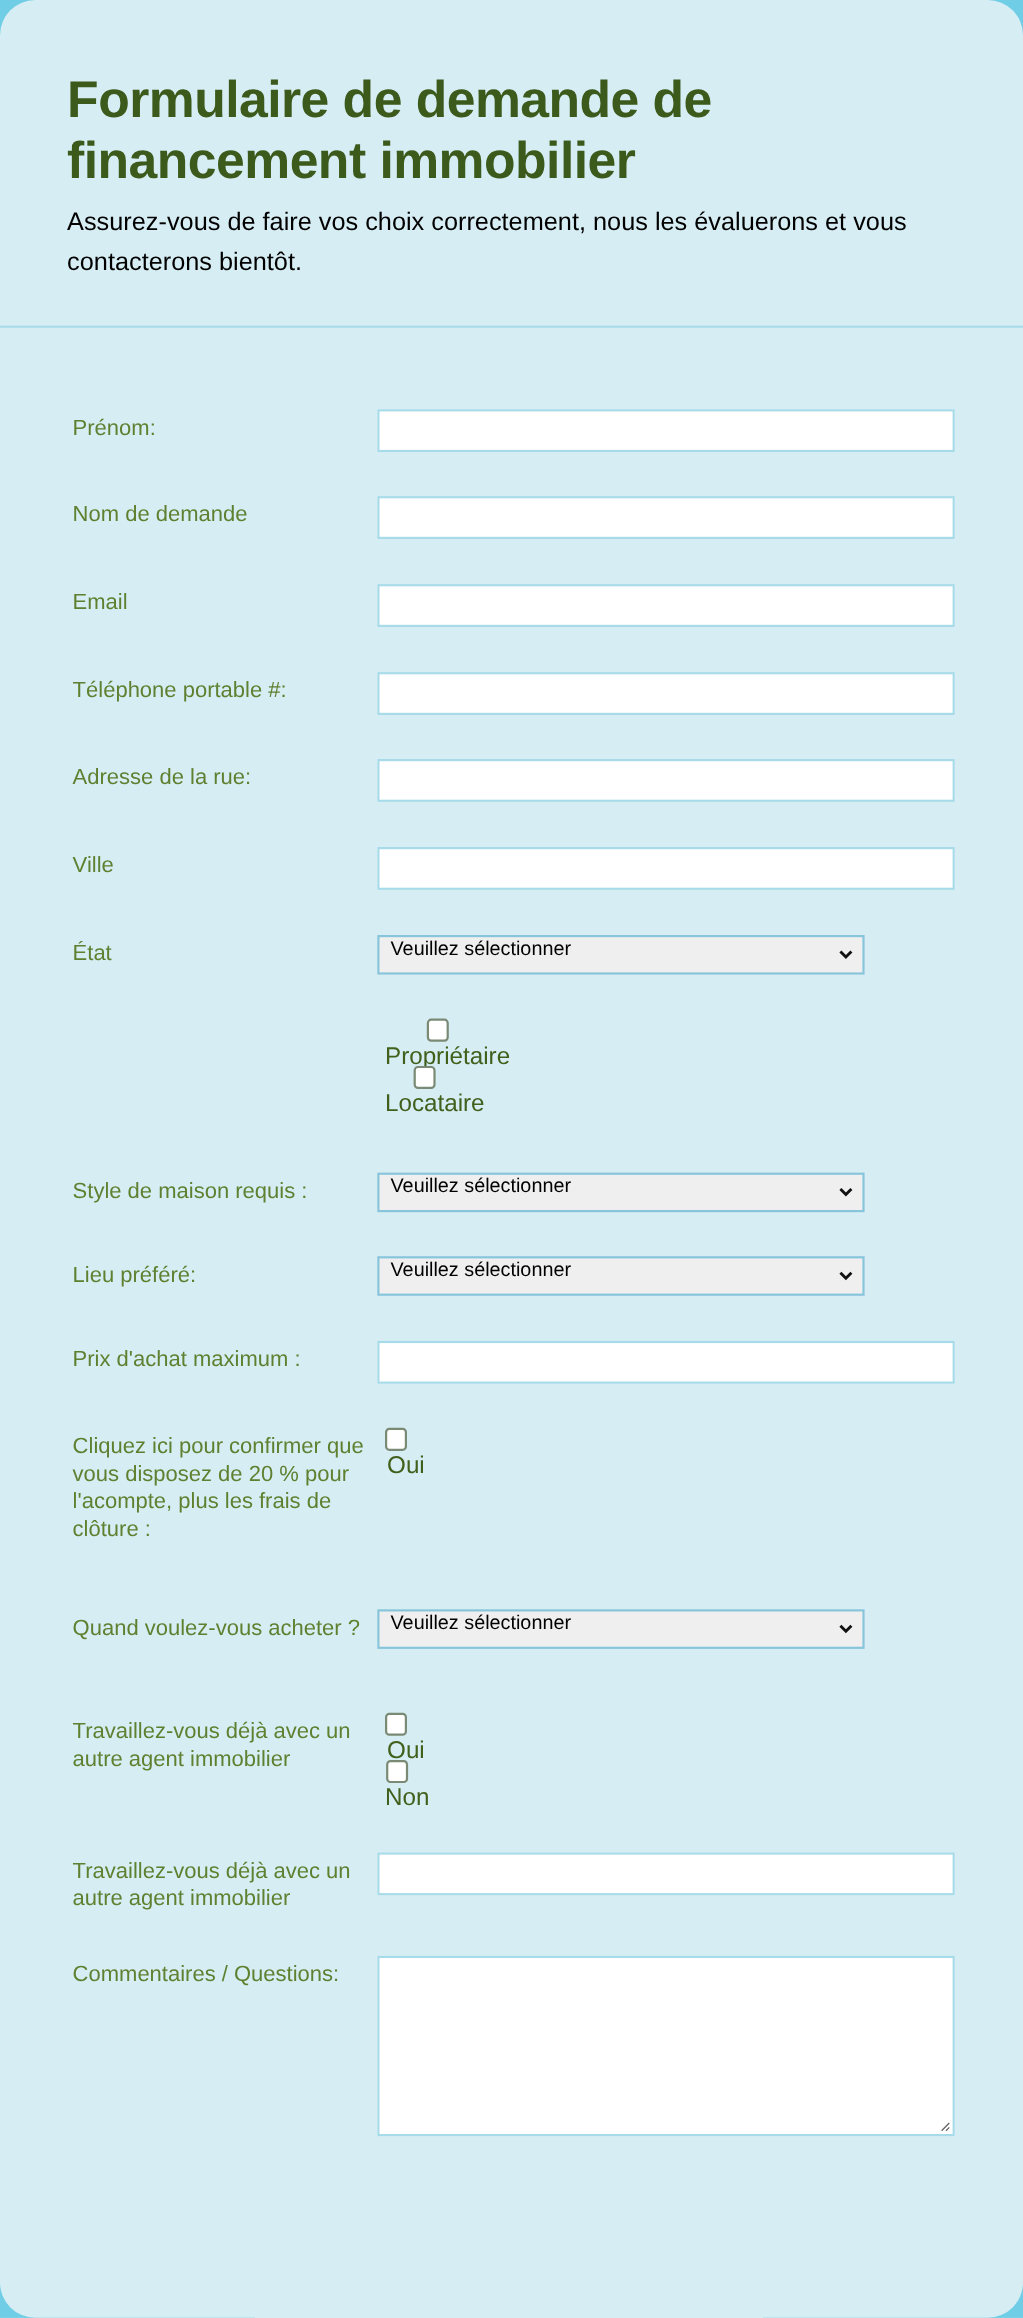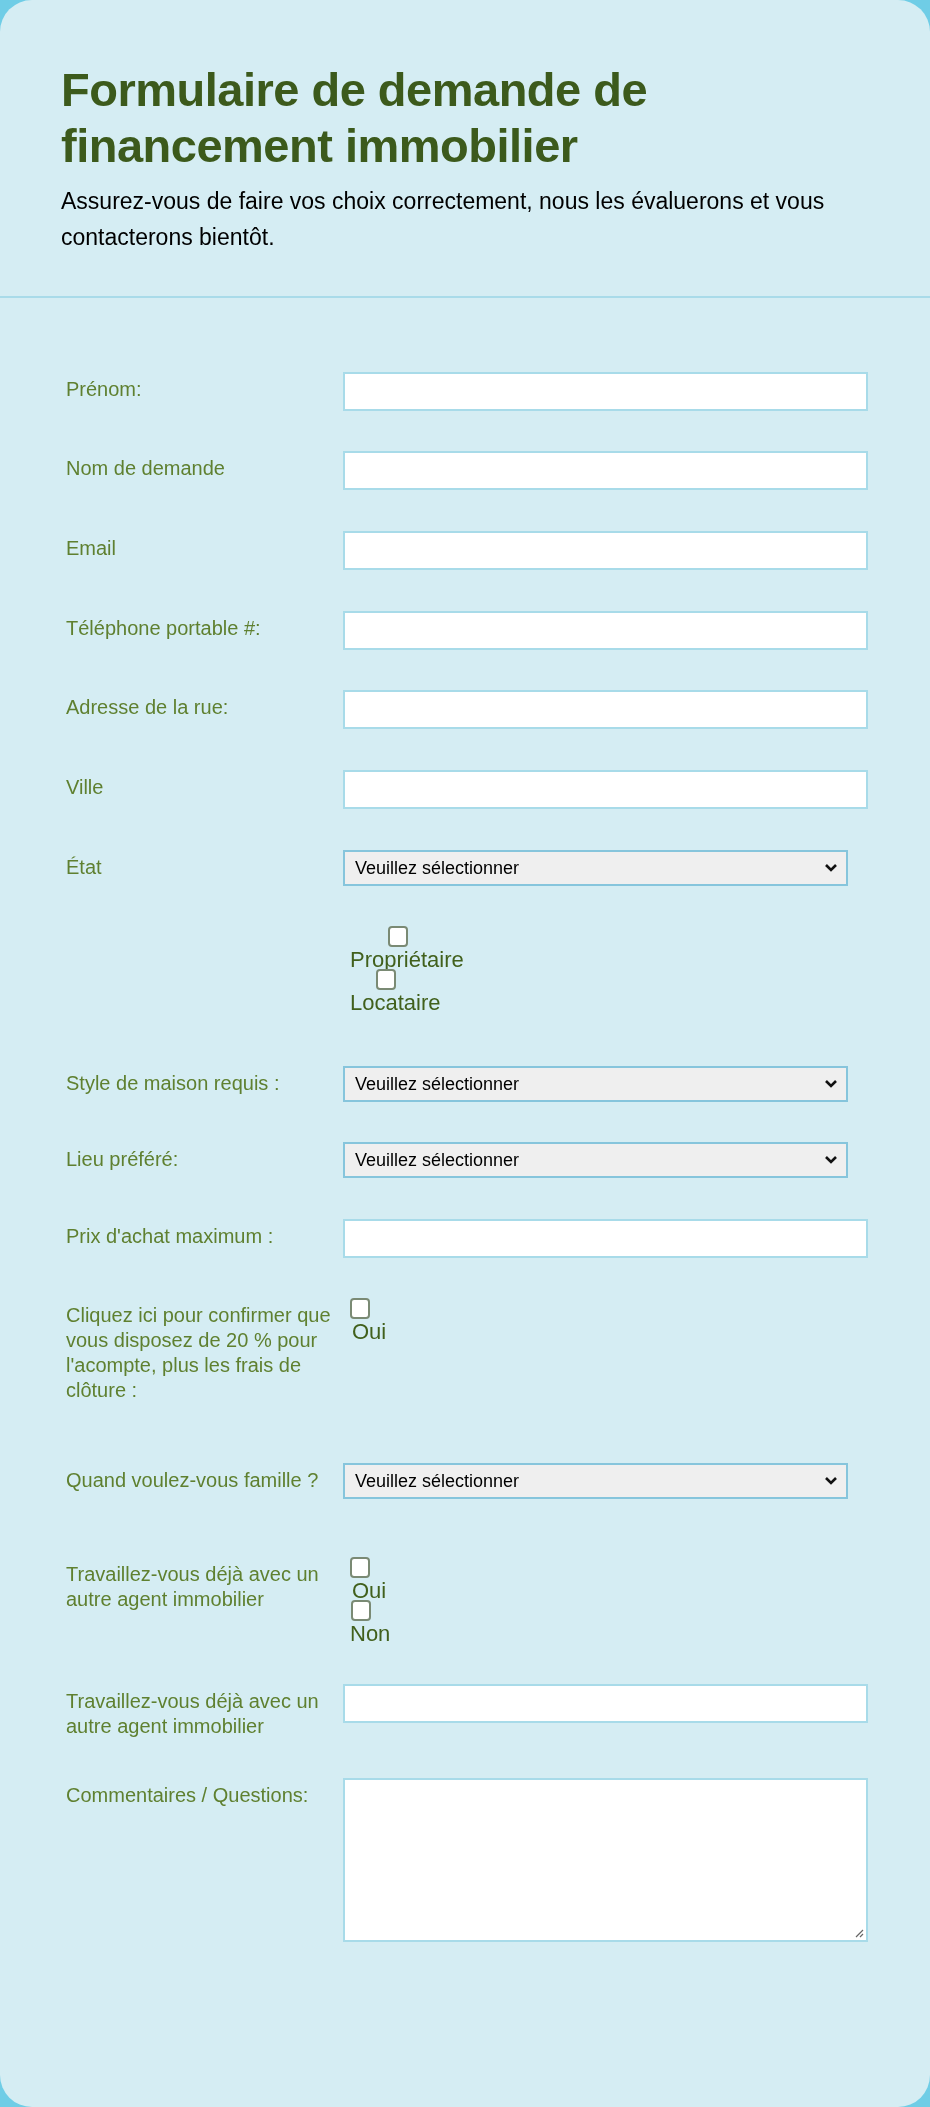--- a/index.html
+++ b/index.html
@@ -55,28 +55,27 @@
       height: 39px;
       background: #fff;
       border: 2px solid #a8dbe9;
       font-size: 18px;
       padding: 0 8px;
       outline: none;
     }
     .select {
       position: absolute;
       left: 343px;
-      width: 505px;
+      width: 443px;
       height: 36px;
       background: #efefef;
       border: 2px solid #86c5dc;
       font-size: 18px;
       color: #000;
       display: flex;
-      align-items: center;
       padding: 0 10px;
     }
     .select .chev {
       position: absolute;
       right: 8px; top: 9px;
       width: 14px; height: 14px;
     }
     .check-row {
       position: absolute;
       left: 350px;
@@ -183,21 +182,21 @@
 
   <span class="label" style="top:1224px">Prix d'achat maximum :</span>
   <input class="text-input" style="top: 1219px;" type="text" value="">
 
   <span class="label" style="top:1303px">Cliquez ici pour confirmer que vous disposez de 20 % pour l'acompte, plus les frais de clôture :</span>
   <div class="check-row" style="top:1298px">
     <span class="checkbox"></span>
     <span class="check-label">Oui</span>
   </div>
 
-  <span class="label" style="top:1468px">Quand voulez-vous famille ?</span>
+  <span class="label" style="top:1468px">Quand voulez-vous acheter ?</span>
   <div class="select" style="top:1463px">
     <span>Veuillez sélectionner</span>
     <svg class="chev" viewBox="0 0 14 14">
         <path d="M2 4 L7 9 L12 4" stroke="#111" stroke-width="2.6" fill="none"></path>
       </svg>
   </div>
 
   <span class="label" style="top:1562px">Travaillez-vous déjà avec un autre agent immobilier</span>
   <div class="check-row" style="top:1557px">
     <span class="checkbox"></span>

